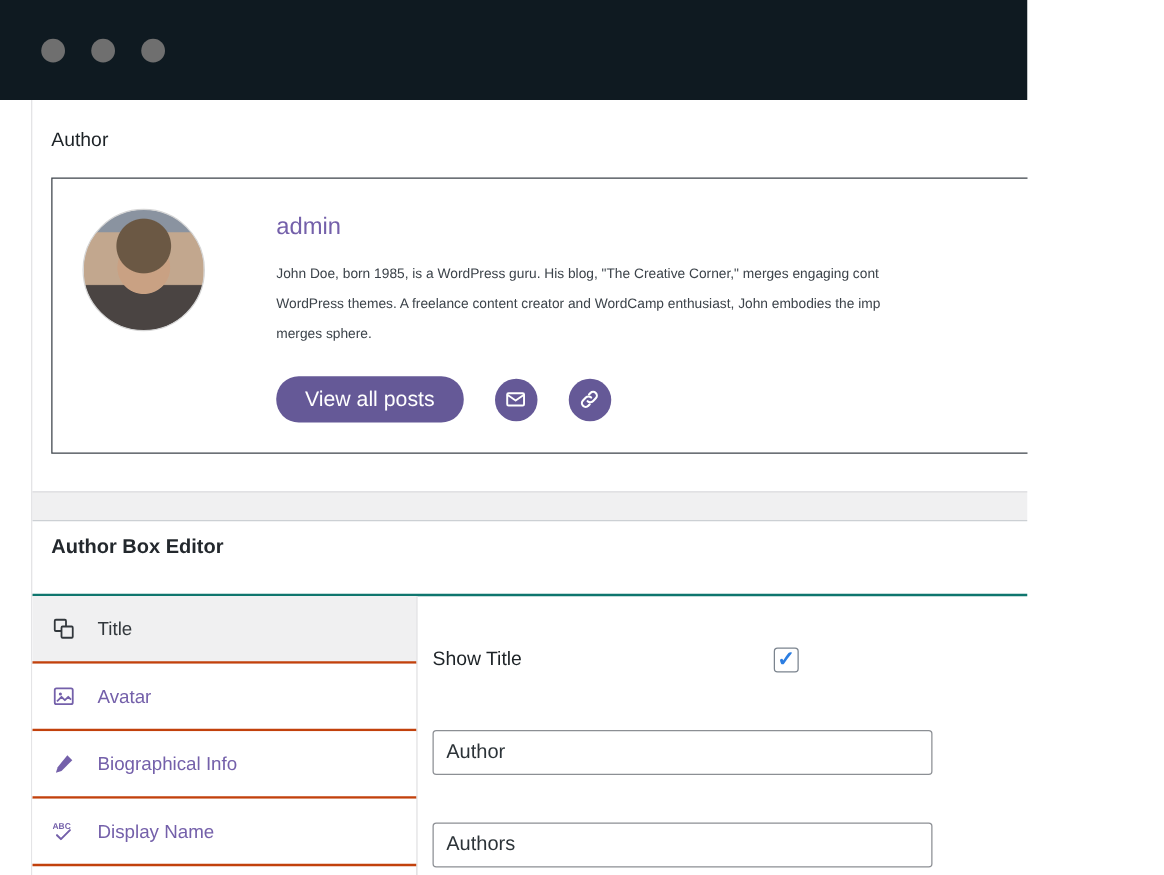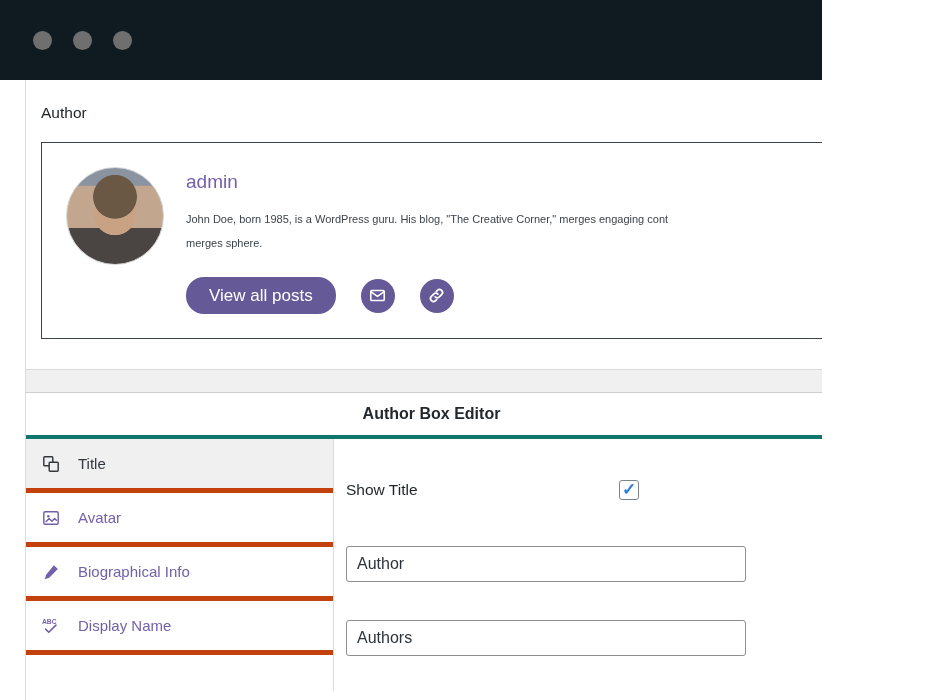--- a/index.html
+++ b/index.html
@@ -18,42 +18,42 @@
   
   .preview-section { padding:24px 0 30px 15px; background:#fff; }
   .section-title { font-size:15.5px; font-weight:400; color:#1d2327; margin:0 0 20px 0; }
   .author-box { border:1px solid #3c434a; display:flex; padding:24px; margin-right:-40px; background:#fff; }
   .avatar { width:98px; height:98px; border-radius:50%; flex-shrink:0;
             background:
               radial-gradient(circle at 50% 30%, #6b5844 0 26%, transparent 27%),
               radial-gradient(circle at 50% 48%, #c9a183 0 30%, transparent 31%),
               linear-gradient(180deg, #8a93a0 0 18%, #c2a78e 19% 62%, #4a4442 63% 100%);
             border:1px solid #d5d5d5; }
-  .author-info { margin-left:22px; padding-top:2px; min-width:0; }
+  .author-info { margin-left:57px; padding-top:2px; min-width:0; }
   .author-name { color:#7460aa; font-size:19px; text-decoration:none; display:inline-block; margin:2px 0 14px 0; cursor:pointer; }
   .bio-line { font-size:11px; line-height:24px; color:#3c434a; white-space:nowrap; }
   .actions { margin-top:22px; display:flex; align-items:center; gap:25px; }
   .view-posts { background:#655997; color:#fff; border:none; border-radius:18px; height:37px;
                 padding:0 23px; font-size:17px; font-family:inherit; cursor:pointer; }
   .icon-circle { width:34px; height:34px; border-radius:50%; background:#655997;
                  display:flex; align-items:center; justify-content:center; cursor:pointer; }
   .icon-circle svg { display:block; }
 
   
   .divider-strip { height:23px; background:#f0f0f1; border-top:1px solid #dcdcde; }
 
   
   .editor { background:#fff; border-top:1px solid #ccd0d4; }
-  .editor-header { padding:12px 0 12px 15px; border-bottom:4px solid #0f766e;text-align:center; }
+  .editor-header { padding:12px 0 28px 15px; border-bottom:2px solid #0f766e; }
   .editor-header h2 { font-size:16px; font-weight:700; color:#23282d; margin:0; }
   .editor-body { display:flex; min-height:235px; }
 
   .tabs { width:308px; flex-shrink:0; border-right:1px solid #dcdcde; background:#fff; }
   .tab { display:flex; align-items:center; height:54px; padding-left:16px;
-         border-bottom:5px solid #c2410c; color:#7460aa; cursor:pointer; background:#fff; }
+         border-bottom:2px solid #c2410c; color:#7460aa; cursor:pointer; background:#fff; }
   .tab.active { background:#f0f0f1; color:#32373c; }
   .tab-icon { width:18px; height:18px; margin-right:18px; display:flex; align-items:center; justify-content:center; }
   .tab-icon svg { display:block; }
   .tab-label { font-size:15px; }
 
   .fields { flex:1; padding:30px 0 0 12px; }
   .frow { display:flex; align-items:center; height:42px; margin-bottom:32px; }
   .frow .flabel { width:273px; flex-shrink:0; font-weight:400; font-size:15.5px; color:#1d2327; }
 
   input[type="text"] { width:400px; height:36px; border:1px solid #8c8f94; border-radius:3px;
@@ -80,20 +80,21 @@
 
     <section class="preview-section">
       <h2 class="section-title">Author</h2>
 
       <div class="author-box">
         <div class="avatar"></div>
         <div class="author-info">
           <a class="author-name">admin</a>
           <div class="bio">
             <div class="bio-line">John Doe, born 1985, is a WordPress guru. His blog, "The Creative Corner," merges engaging cont</div>
+            <div class="bio-line">WordPress themes. A freelance content creator and WordCamp enthusiast, John embodies the imp</div>
             <div class="bio-line">merges sphere.</div>
           </div>
           <div class="actions">
             <button class="view-posts">View all posts</button>
             <a class="icon-circle">
               <svg width="17" height="17" viewBox="0 0 24 24" fill="none" stroke="#ffffff" stroke-width="2.2" stroke-linejoin="round" stroke-linecap="round">
                 <rect x="2.5" y="5" width="19" height="14" rx="1.5"></rect>
                 <path d="M3 7l9 6.2L21 7"></path>
               </svg>
             </a>

